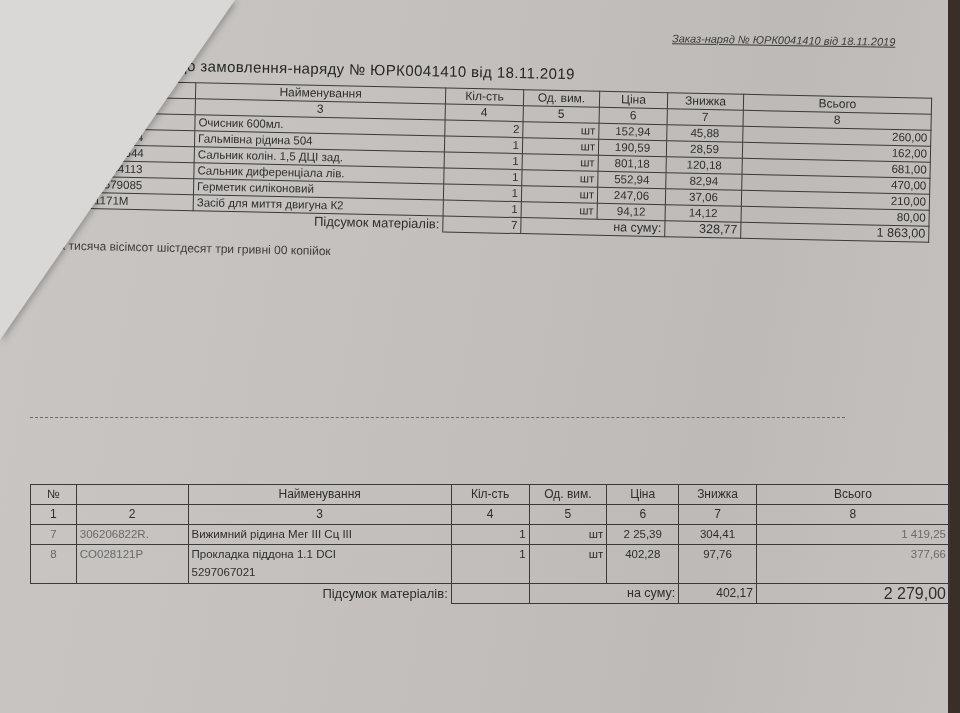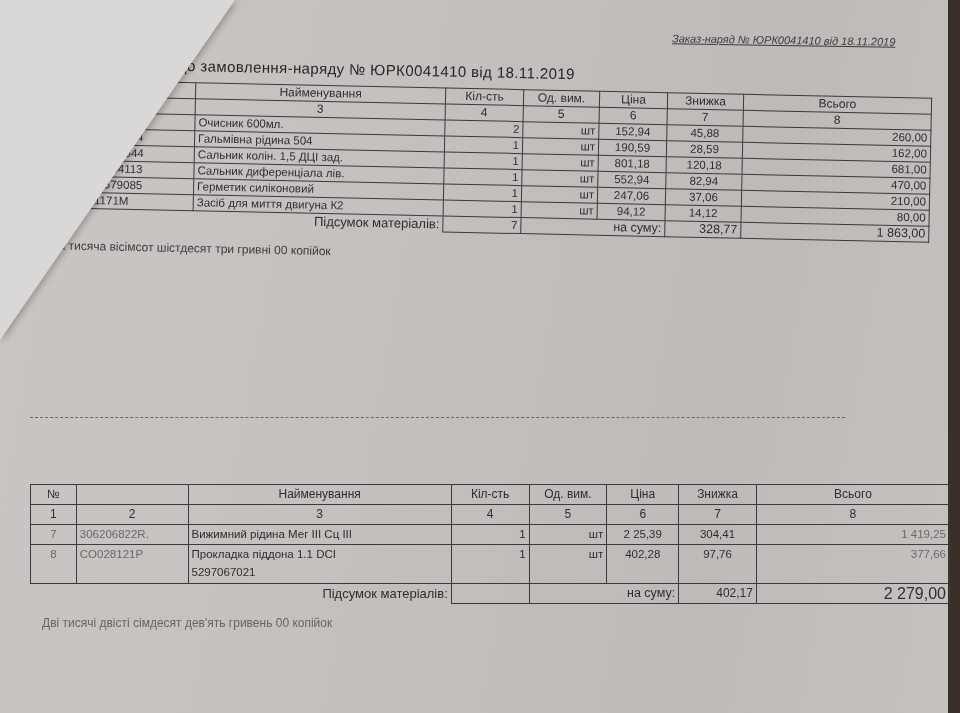--- a/index.html
+++ b/index.html
@@ -223,14 +223,13 @@
     </tr>
     <tr>
       <td colspan="3" class="r nb" style="font-size:13px;border-top:none;">Підсумок матеріалів:</td>
       <td class="r"></td>
       <td colspan="2" class="r" style="font-size:12.5px">на суму:</td>
       <td class="r" style="font-size:12px">402,17</td>
       <td class="r" style="font-size:16px">2 279,00</td>
     </tr>
   </tbody>
     </table>
-  <div class="amount-words">Дві тисячі двісті сімдесят дев'ять гривень 00 копійок</div>
 </div>
 
 </body></html>

